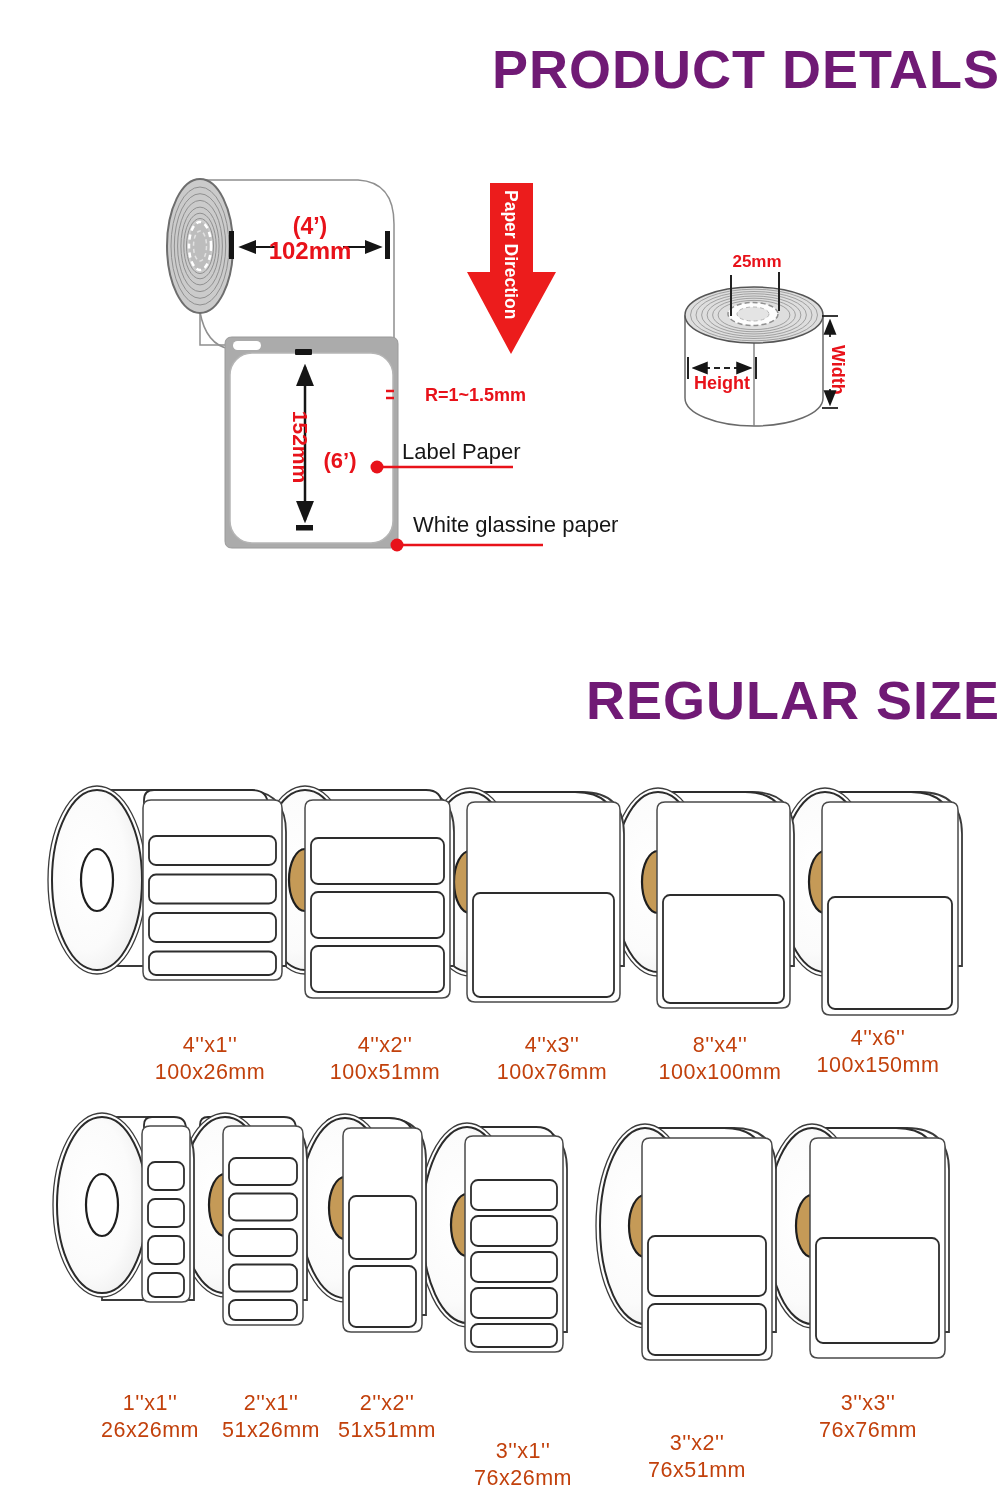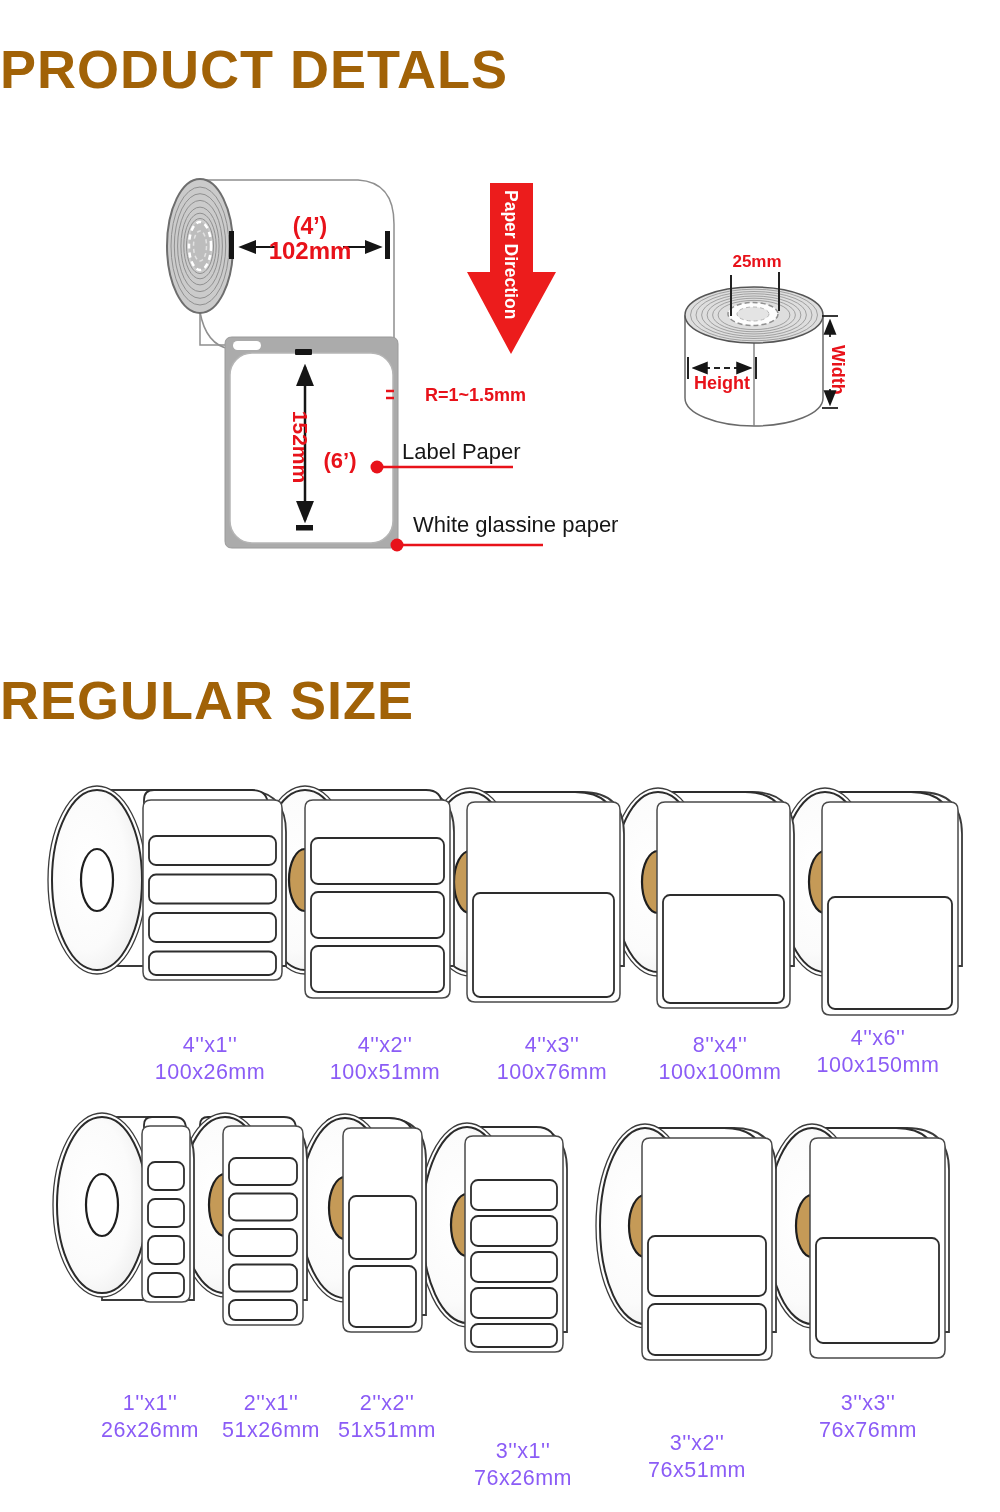--- a/index.html
+++ b/index.html
@@ -1,22 +1,22 @@
 <!DOCTYPE html>
 <html><head>
 <meta charset="utf-8">
 <style>
   html,body{margin:0;padding:0;background:#fff;}
   #canvas{position:relative;width:1000px;height:1512px;background:#ffffff;overflow:hidden;
           font-family:"Liberation Sans","DejaVu Sans",sans-serif;}
-  .sec-title{position:absolute;left:0;width:100%;text-align:left;font-weight:700;
-             color:#a16207;letter-spacing:1px;white-space:nowrap;}
+  .sec-title{position:absolute;left:0;width:100%;text-align:right;font-weight:700;
+             color:#701a75;letter-spacing:1px;white-space:nowrap;}
   #title-product{top:38px;font-size:54px;}
   #title-regular{top:669px;font-size:54px;}
-  .cap{position:absolute;width:190px;text-align:center;color:#8b5cf6;
+  .cap{position:absolute;width:190px;text-align:center;color:#c2410c;
        font-size:21.5px;line-height:27px;letter-spacing:.5px;}
   svg{position:absolute;left:0;}
   svg text{font-family:"Liberation Sans","DejaVu Sans",sans-serif;}
   .rt{fill:#e8121a;font-weight:700;}
   .bt{fill:#161616;font-weight:400;}
   .wt{fill:#ffffff;font-weight:700;}
 </style>
 </head>
 <body>
 

